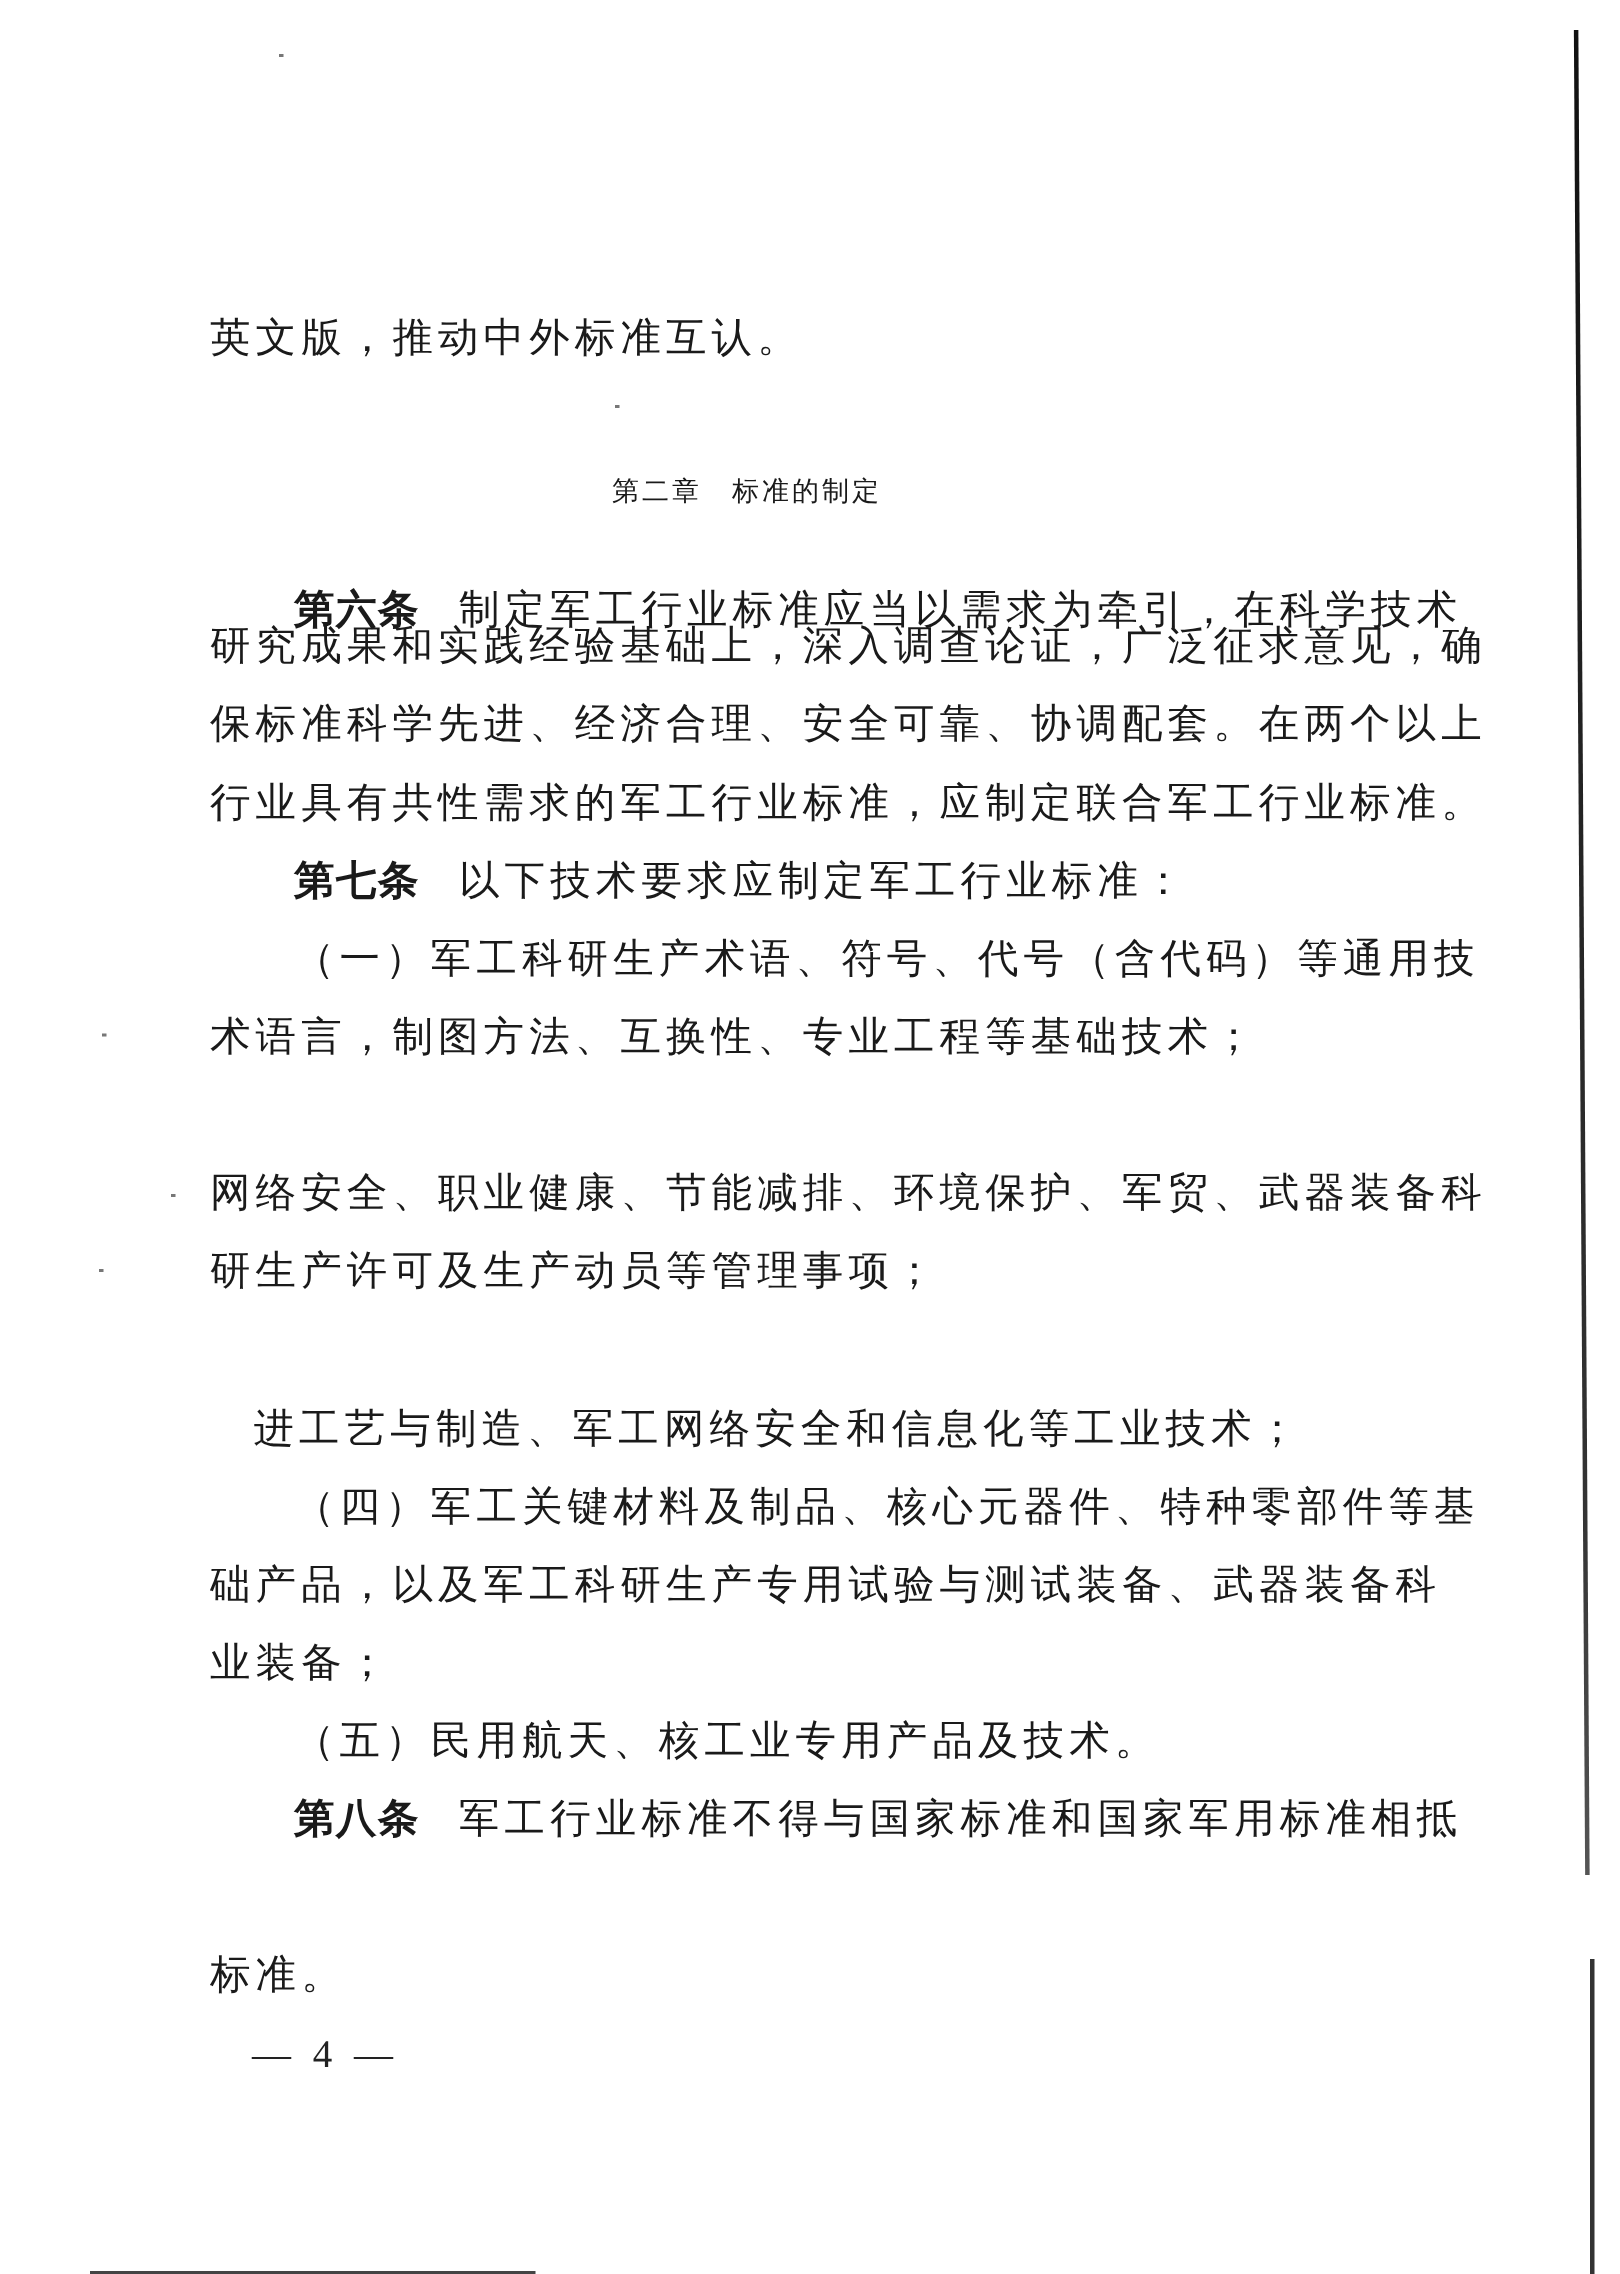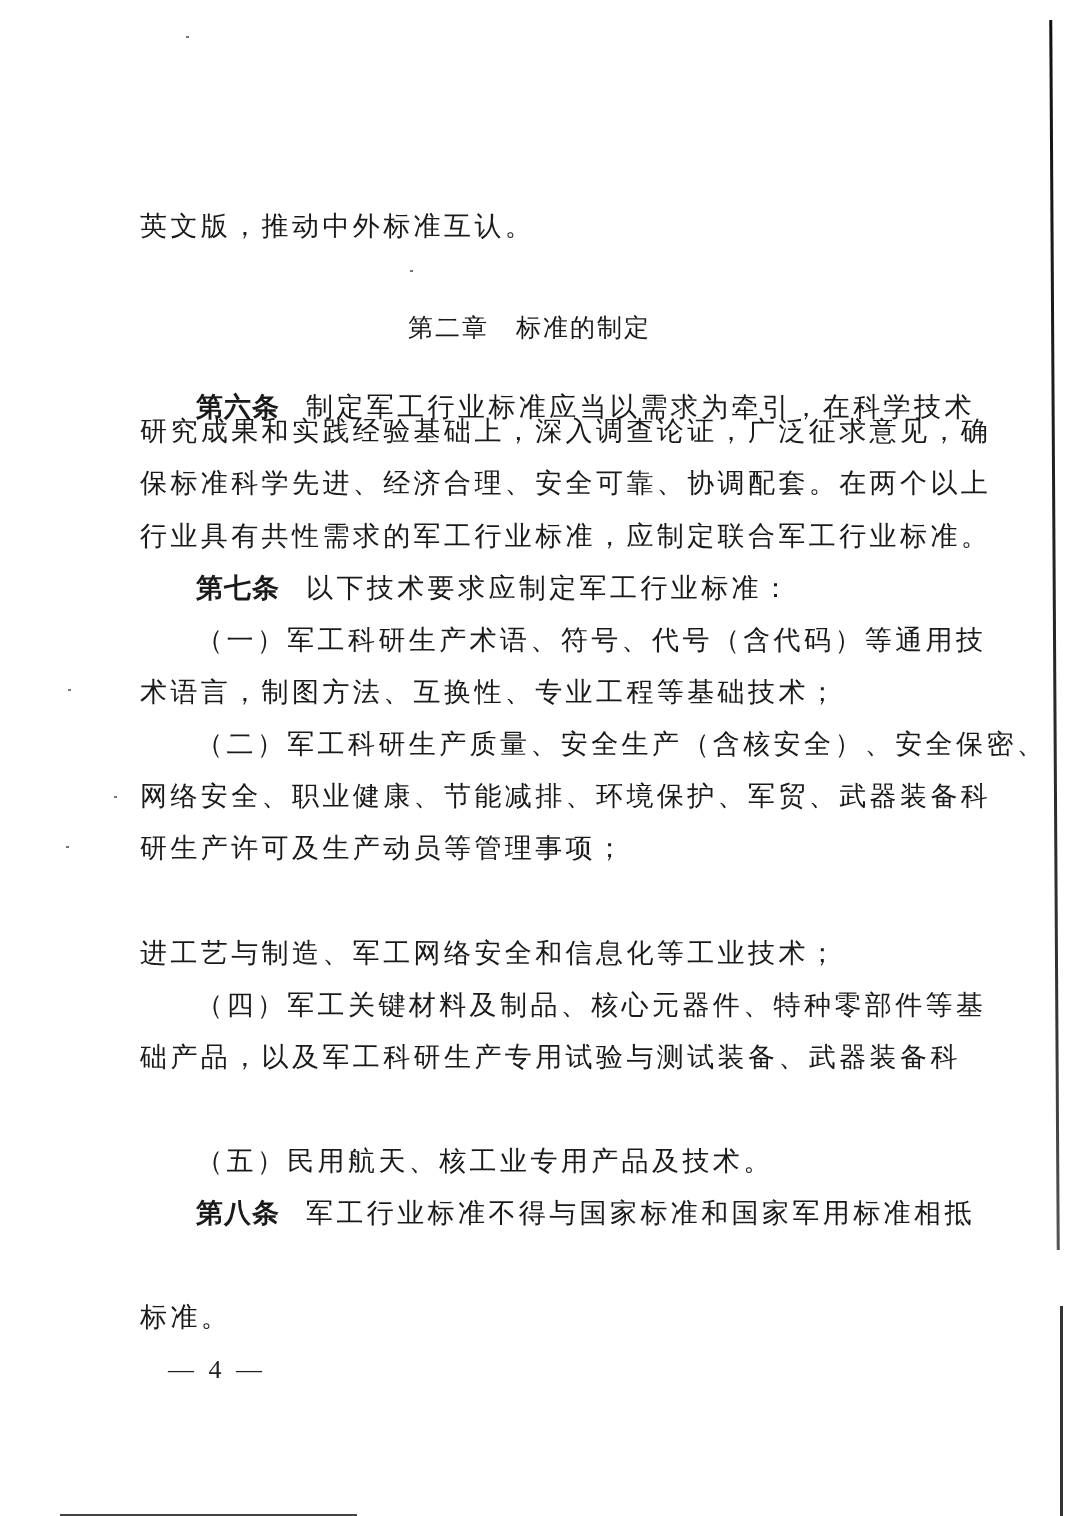--- a/index.html
+++ b/index.html
@@ -35,21 +35,21 @@
     .line.indent { left: 196px; width: 736px; }
     .line.justify {
       text-align: justify;
       text-align-last: justify;
     }
     .heading {
       position: absolute;
       left: 408px;
       top: 292px;
       font-family: "DejaVu Sans", "Liberation Sans", sans-serif;
-      font-size: 25px;
+      font-size: 18px;
       line-height: 40px;
       letter-spacing: 2px;
       white-space: pre;
     }
     .article-label {
       font-family: "DejaVu Sans", "Liberation Sans", sans-serif;
       font-weight: bold;
       letter-spacing: 1px;
       margin-right: 26px;
     }
@@ -111,28 +111,28 @@
   <div class="line justify" style="top:447px;">保标准科学先进、经济合理、安全可靠、协调配套。在两个以上</div>
   <div class="line justify" style="top:500px;">行业具有共性需求的军工行业标准，应制定联合军工行业标准。</div>
 
   <div class="line indent justify" style="top:604px;">（一）军工科研生产术语、符号、代号（含代码）等通用技</div>
 
   <div class="line indent" style="top:552px;">
     <span class="article-label">第七条</span><span>以下技术要求应制定军工行业标准：</span>
   </div>
   <div class="line" style="top:656px;">术语言，制图方法、互换性、专业工程等基础技术；</div>
 
-  <div class="line indent justify" style="top:708px;">（二）军工科研生产质量、安全生产（含核安全）、安全保密、</div>
   <div class="line justify" style="top:760px;">网络安全、职业健康、节能减排、环境保护、军贸、武器装备科</div>
   <div class="line" style="top:812px;">研生产许可及生产动员等管理事项；</div>
 
-  <div class="line" style="top:917px;">进工艺与制造、军工网络安全和信息化等工业技术；</div>
+  <div class="line" style="top:917px;margin-left:29px;">进工艺与制造、军工网络安全和信息化等工业技术；</div>
 
   <div class="line indent justify" style="top:969px;">（四）军工关键材料及制品、核心元器件、特种零部件等基</div>
   <div class="line justify" style="top:1021px;">础产品，以及军工科研生产专用试验与测试装备、武器装备科</div>
+  <div class="line" style="top:1073px;">业装备；</div>
 
   <div class="line indent" style="top:1125px;">（五）民用航天、核工业专用产品及技术。</div>
 
   <div class="line indent justify" style="top:1177px;">
     <span class="article-label">第八条</span><span>军工行业标准不得与国家标准和国家军用标准相抵</span>
   </div>
   <div class="line" style="top:1281px;">标准。</div>
 
   <div class="page-number">— 4 —</div>
 

